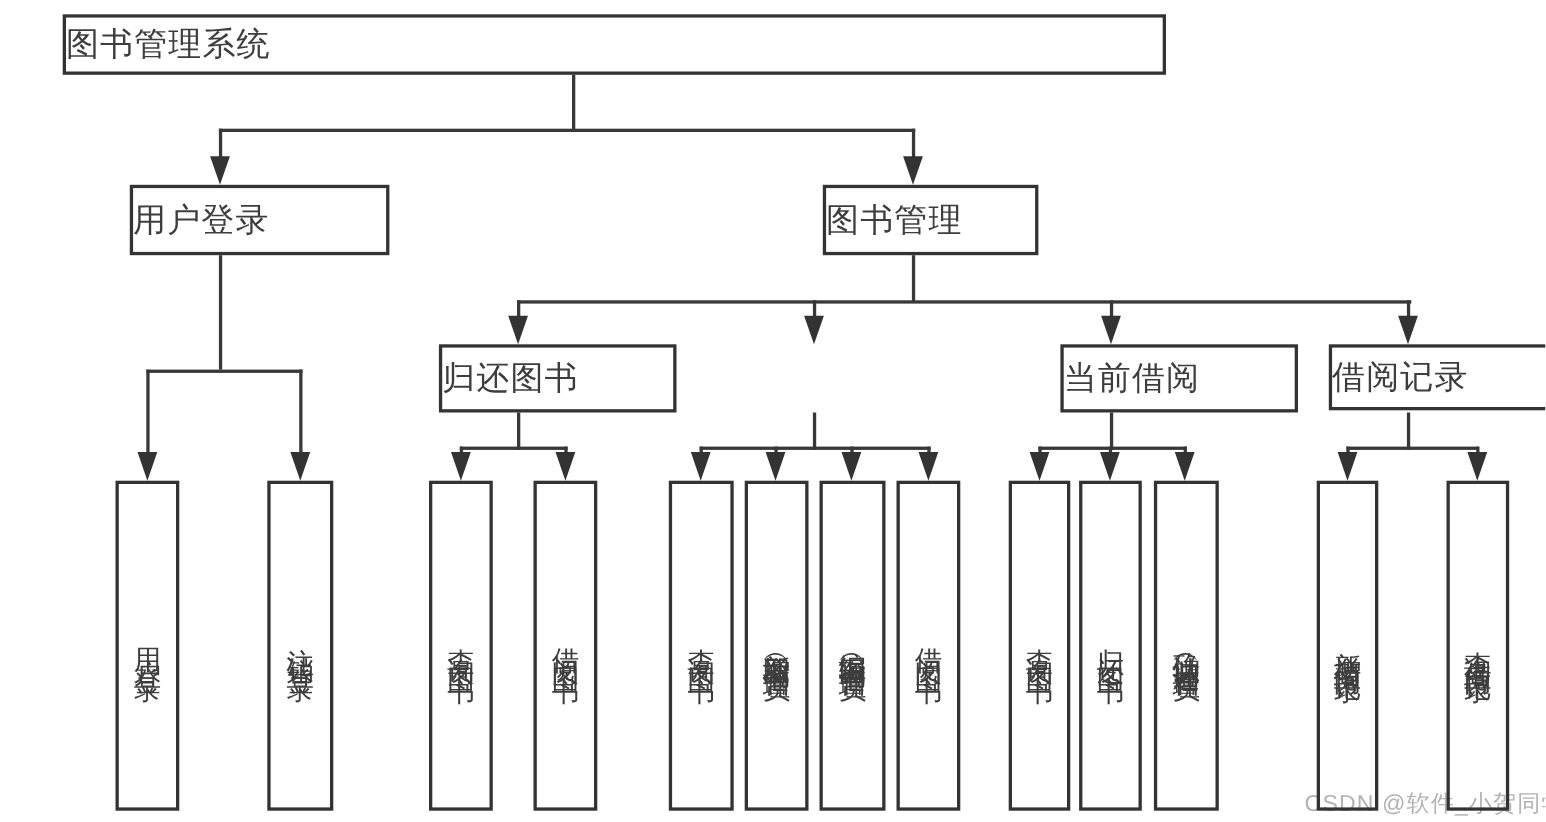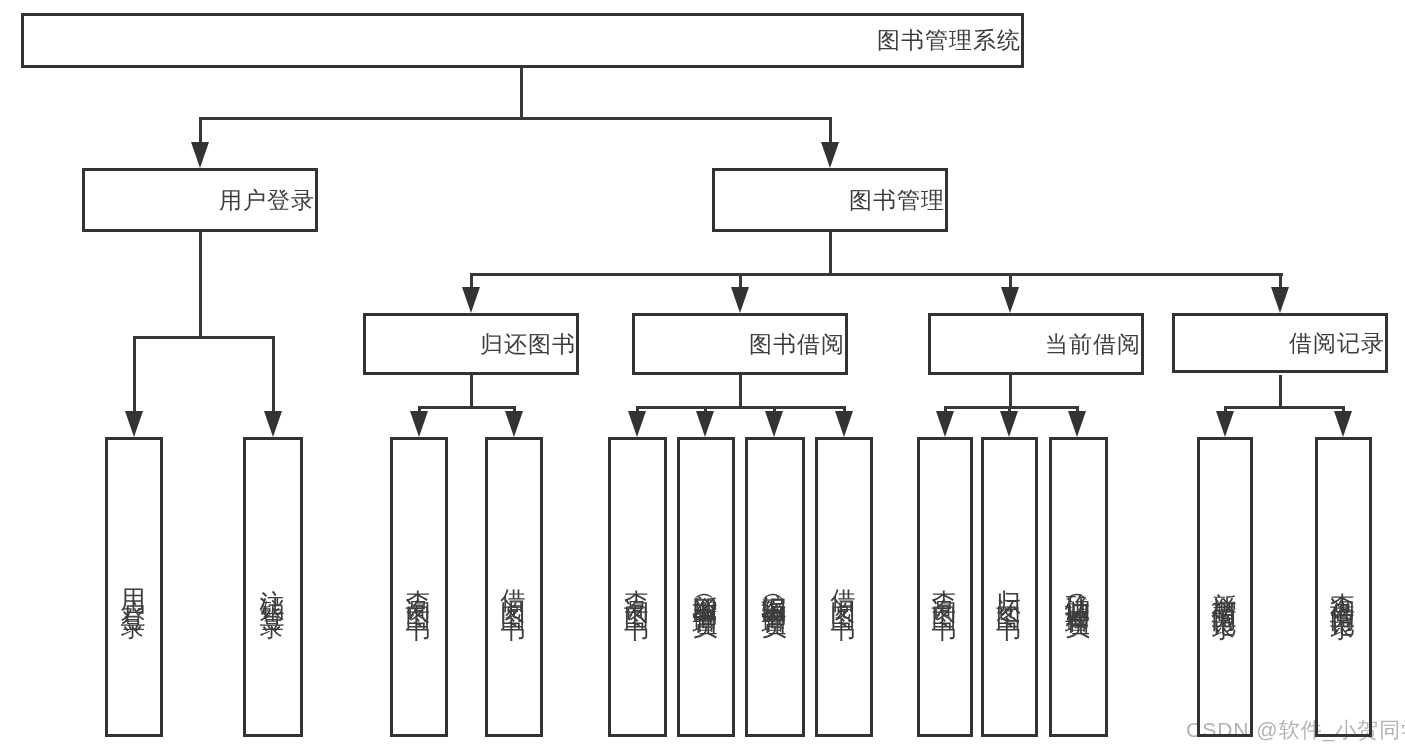--- a/index.html
+++ b/index.html
@@ -8,25 +8,26 @@
     width:1405px;height:747px;
     background:#ffffff;
     font-family:"Liberation Sans","DejaVu Sans",sans-serif;
     overflow:hidden;
   }
   .box{
     position:absolute;
     box-sizing:border-box;
     border:3px solid #333333;
     background:transparent;
-    display:flex;align-items:center;justify-content:flex-end;
+    display:flex;align-items:center;justify-content:flex-start;
     color:#3d3d3d;
-    font-size:23px;
+    font-size:30px;
     letter-spacing:1px;
     z-index:2;
+    margin-left:36px;
   }
   .vbox{
     position:absolute;
     box-sizing:border-box;
     border:3px solid #333333;
     background:transparent;
     display:flex;align-items:center;justify-content:center;
     color:#3d3d3d;
     font-size:25px;
     writing-mode:vertical-rl;
@@ -121,31 +122,28 @@
   <div class="arrow-head" style="left:1334px;top:411px;"></div>
 
   <div class="box" style="left:21px;top:13px;width:1003px;height:55px;">
     <span>图书管理系统</span>
   </div>
 
   <div class="box" style="left:82px;top:168px;width:236px;height:64px;">
     <span>用户登录</span>
   </div>
 
-  <div class="box" style="left:712px;top:168px;width:236px;height:64px;">
+  <div class="box" style="left:712px;top:168px;width:196px;height:64px;">
     <span>图书管理</span>
   </div>
 
   <div class="box" style="left:363px;top:313px;width:216px;height:62px;">
     <span>归还图书</span>
   </div>
 
-  <div class="box" style="left:632px;top:313px;width:216px;height:62px;">
-    <span>图书借阅</span>
-  </div>
 
   <div class="box" style="left:928px;top:313px;width:216px;height:62px;">
     <span>当前借阅</span>
   </div>
 
   <div class="box" style="left:1172px;top:313px;width:216px;height:60px;">
     <span>借阅记录</span>
   </div>
 
   <div class="vbox" style="left:105px;top:437px;width:58px;height:300px;">

